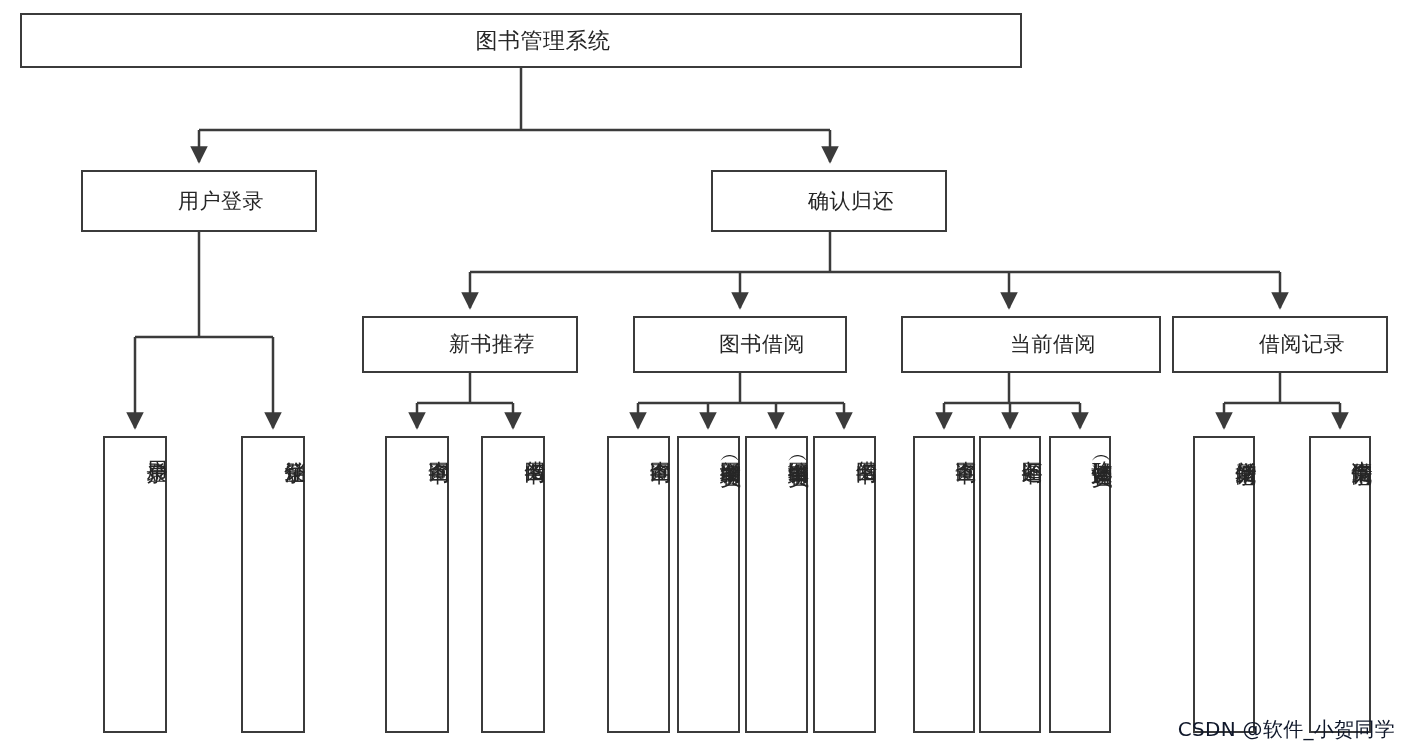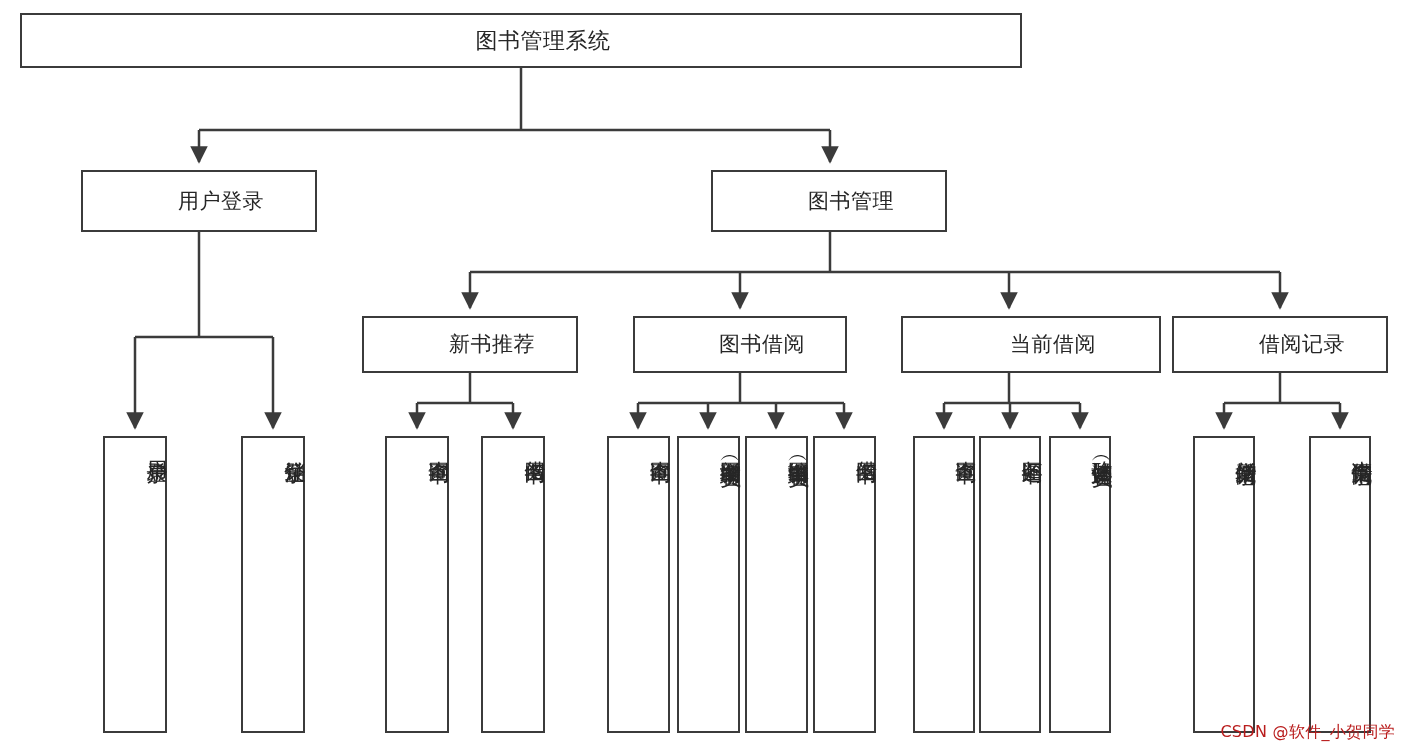--- a/index.html
+++ b/index.html
@@ -60,22 +60,22 @@
     text-orientation: upright;
     font-size: 21px;
     line-height: 1.05;
     letter-spacing: 1px;
     white-space: nowrap;
   }
   .watermark {
     position: absolute;
     right: 10px;
     bottom: 4px;
-    font-size: 16px;
-    color: #b91c1c;
+    font-size: 20px;
+    color: #0f172a;
     white-space: nowrap;
     z-index: 5;
     letter-spacing: 0.3px;
   }
 </style>
 </head>
 <body>
 
 <div id="canvas">
 
@@ -131,21 +131,21 @@
   </svg>
 
   <div class="node h-node root" style="left:20px; top:13px; width:1002px; height:55px;">
     <span class="lbl">图书管理系统</span>
   </div>
 
   <div class="node h-node" style="left:81px; top:170px; width:236px; height:62px;">
     <span class="lbl">用户登录</span>
   </div>
   <div class="node h-node" style="left:711px; top:170px; width:236px; height:62px;">
-    <span class="lbl">图书管理</span>
+    <span class="lbl">确认归还</span>
   </div>
 
   <div class="node h-node" style="left:633px; top:316px; width:214px; height:57px;">
     <span class="lbl">图书借阅</span>
   </div>
   <div class="node h-node" style="left:362px; top:316px; width:216px; height:57px;">
     <span class="lbl">新书推荐</span>
   </div>
   <div class="node h-node" style="left:901px; top:316px; width:260px; height:57px;">
     <span class="lbl">当前借阅</span>

